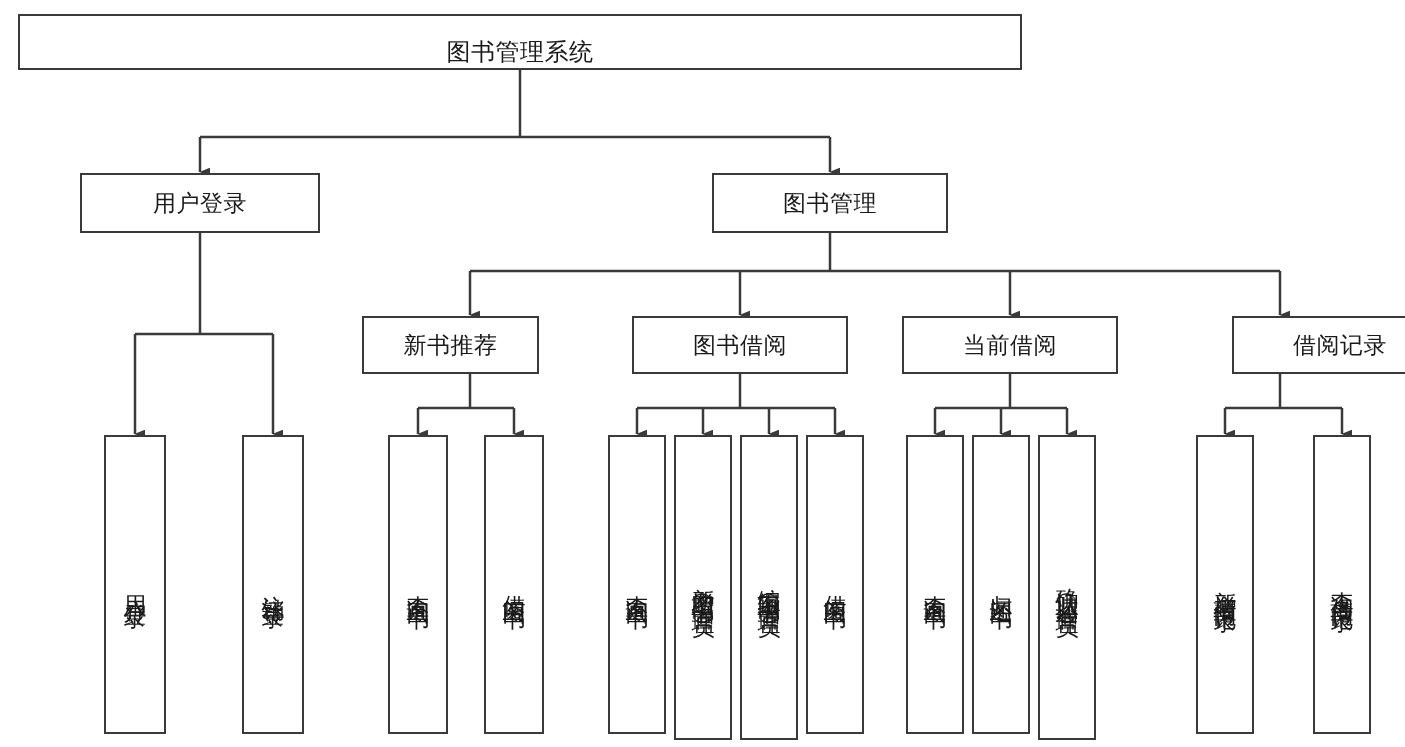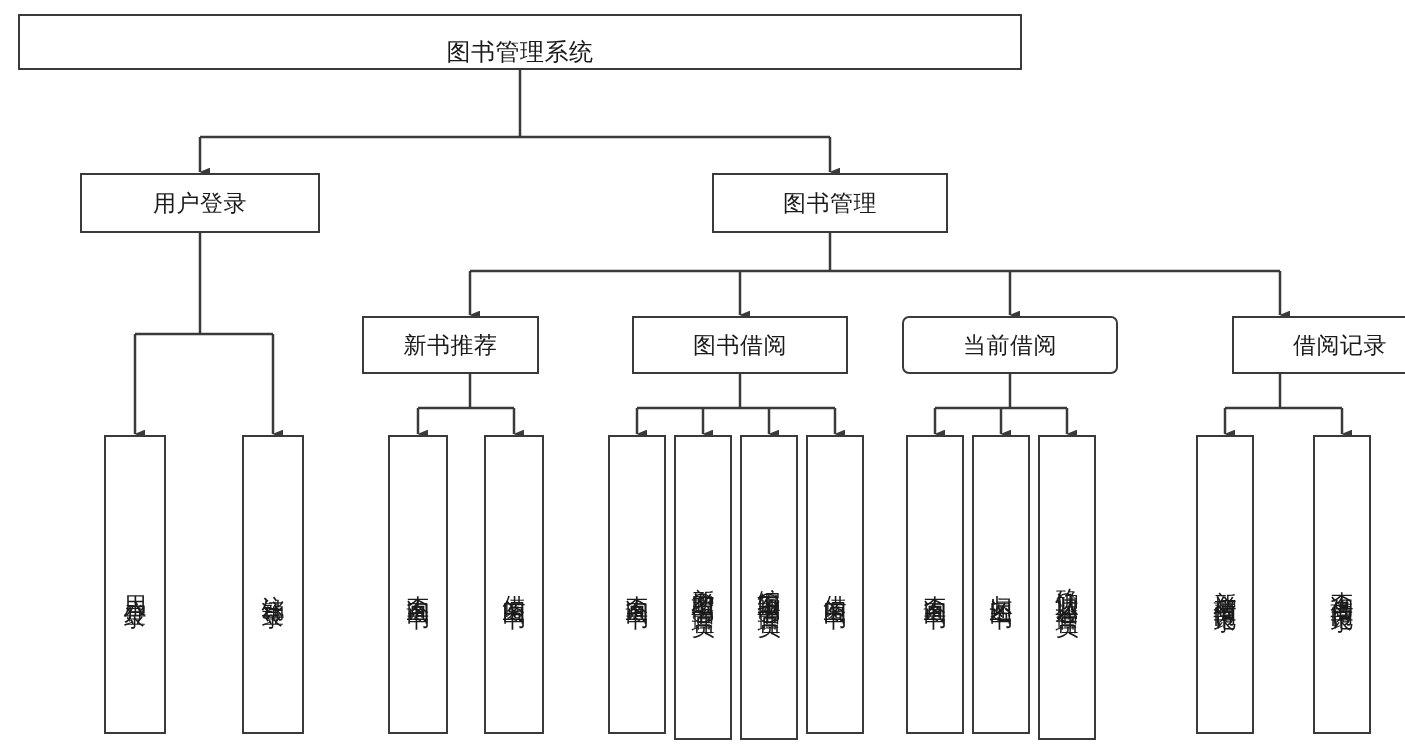--- a/index.html
+++ b/index.html
@@ -122,21 +122,21 @@
       </div>
       <div class="node horiz" style="left: 712px; top: 173px; width: 236px; height: 60px; text-align: center;">
         <span class="htext">图书管理</span>
       </div>
       <div class="node horiz" style="left: 362px; top: 316px; width: 177px; height: 58px;">
         <span class="htext">新书推荐</span>
       </div>
       <div class="node horiz" style="left: 632px; top: 316px; width: 216px; height: 58px;">
         <span class="htext">图书借阅</span>
       </div>
-      <div class="node horiz" style="left: 902px; top: 316px; width: 216px; height: 58px; border-radius: 7px;">
+      <div class="node horiz" style="left: 902px; top: 316px; width: 216px; height: 58px;">
         <span class="htext">当前借阅</span>
       </div>
       <div class="node horiz" style="left: 1232px; top: 316px; width: 216px; height: 58px;">
         <span class="htext">借阅记录</span>
       </div>
       <div class="node vert" style="left: 104px; top: 435px; width: 62px; height: 299px;">
         <span class="vtext">用户登录</span>
       </div>
       <div class="node vert" style="left: 242px; top: 435px; width: 62px; height: 299px;">
         <span class="vtext">注销登录</span>

